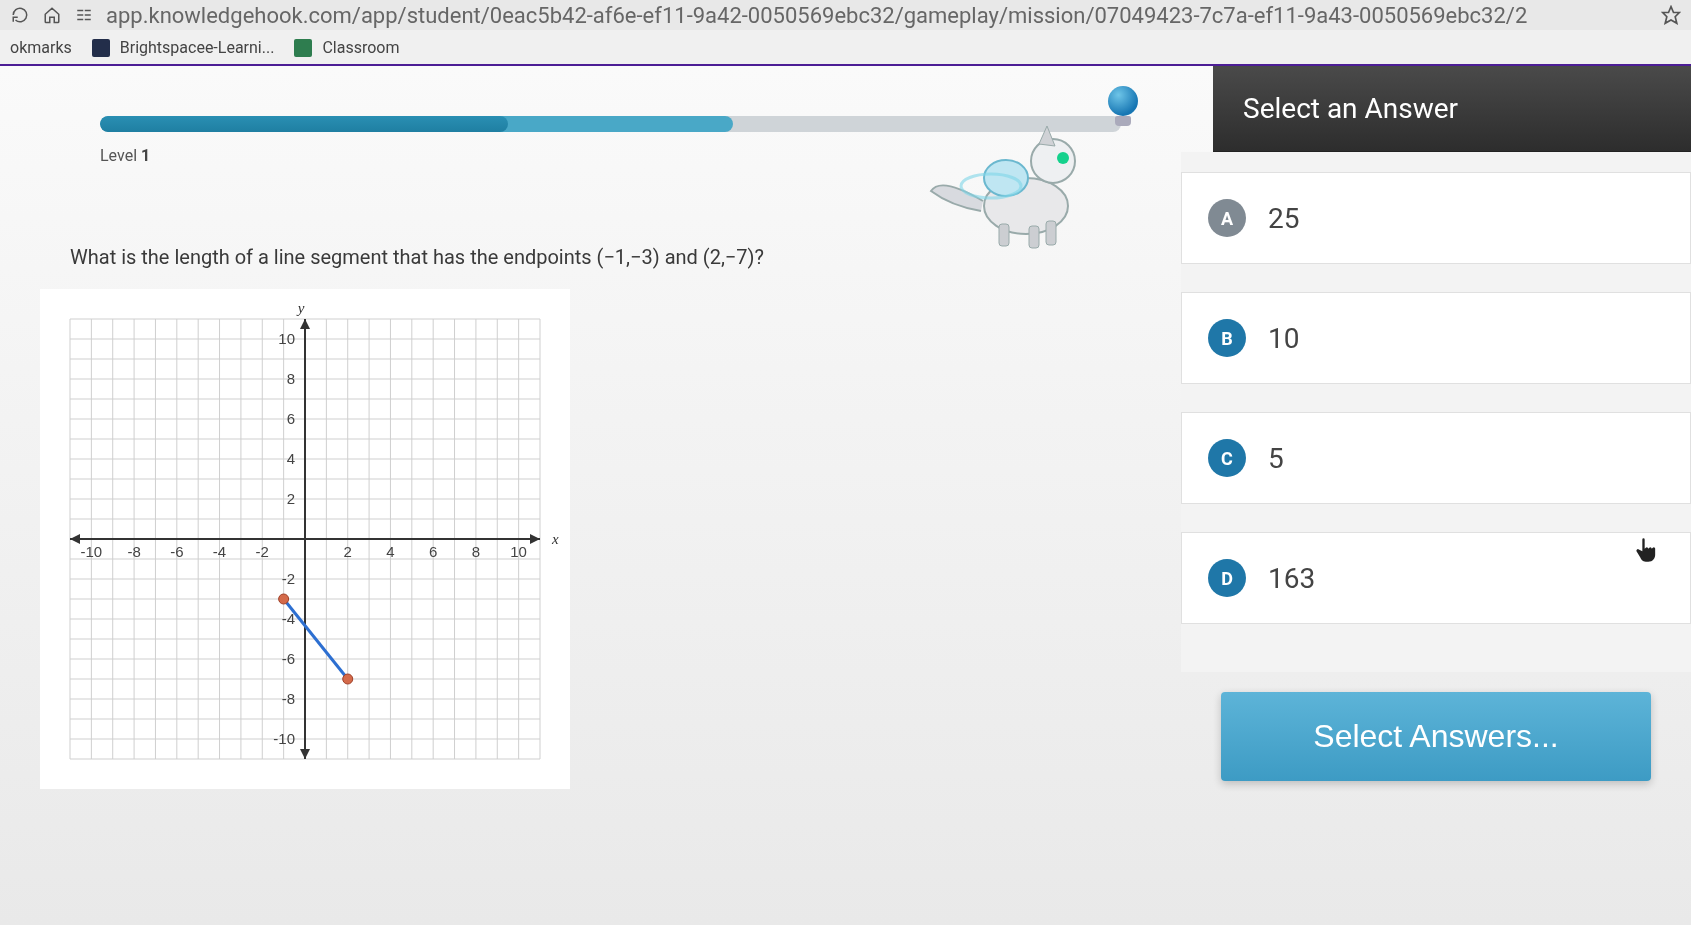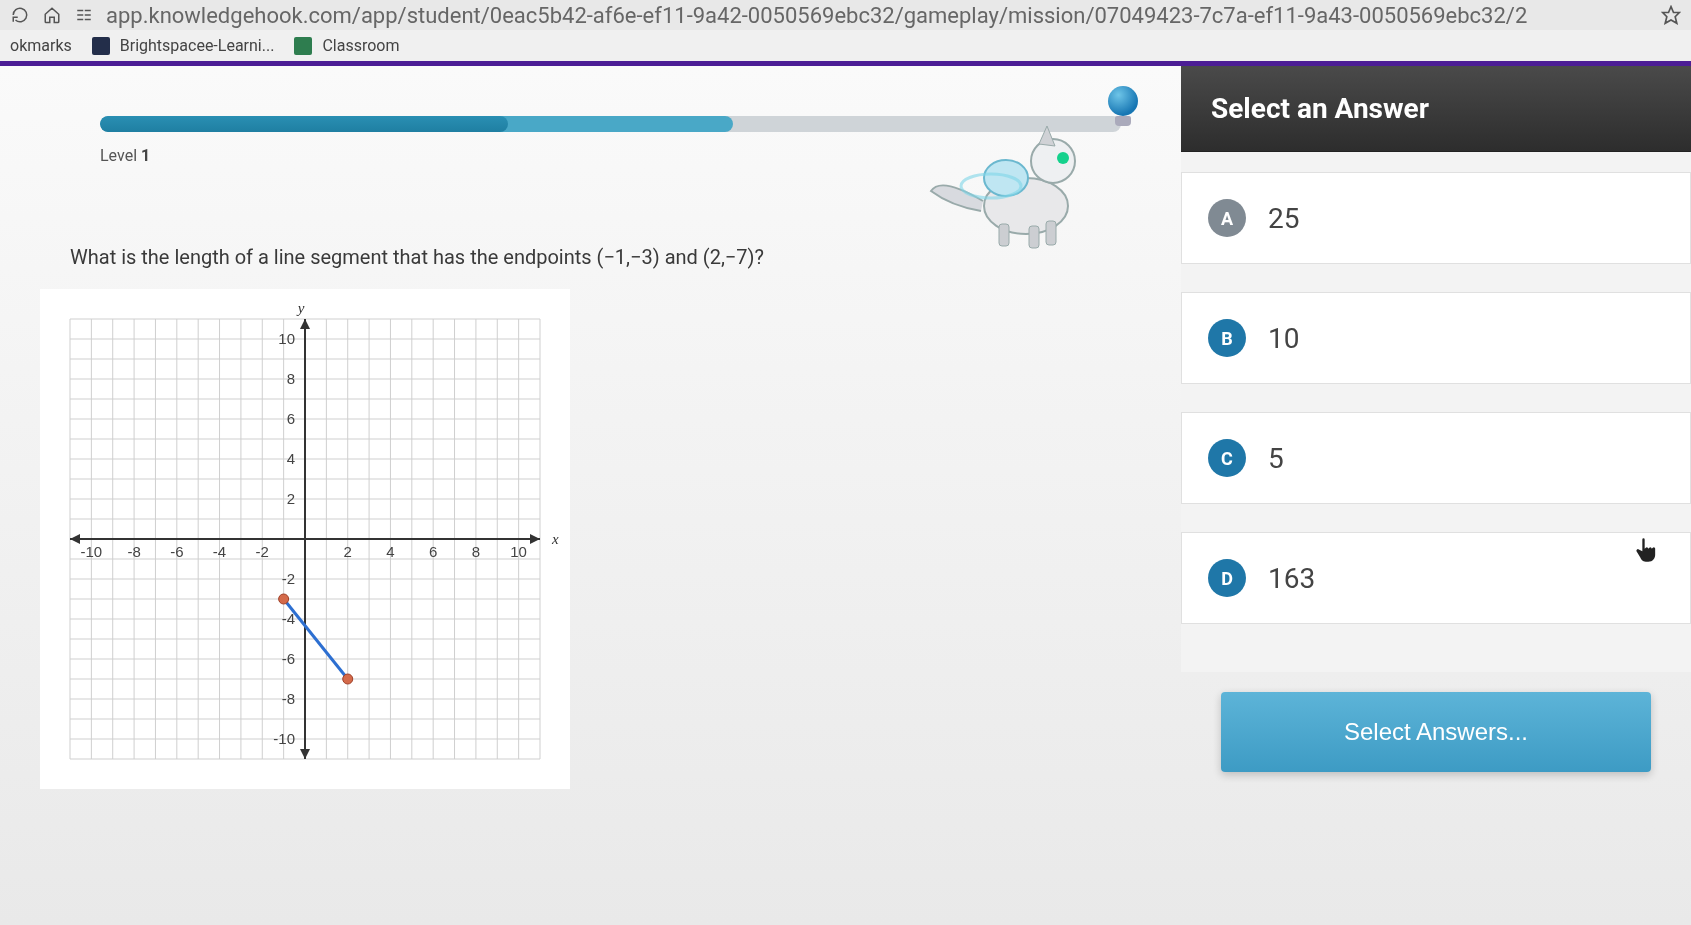--- a/index.html
+++ b/index.html
@@ -22,21 +22,21 @@
 }
 .browser-icon { width: 20px; height: 20px; display:flex; align-items:center; justify-content:center; color:#555;}
 .url { flex: 1; color: #666; font-size: 22px; white-space: nowrap; overflow:hidden;}
 .bookmarks-bar {
   height: 36px;
   display: flex;
   align-items: center;
   padding: 0 10px;
   gap: 20px;
   background: #f0f0f0;
-  border-bottom: 5px solid #4c1d95;
+  border-bottom: 2px solid #4c1d95;
   font-size: 16px;
   color: #444;
 }
 .bookmark-item { display:flex; align-items:flex-end; gap:10px; }
 .bookmark-icon { width:18px; height:18px; background:#2e7d4f; display:inline-block; border-radius:2px;}
 .bookmark-icon.bs { background:#232e4a; }
 .main {
   display: flex;
   height: calc(100% - 66px);
   background: linear-gradient(#fafafa, #e9e9e9);
@@ -103,23 +103,24 @@
   width: 530px;
   height: 500px;
   margin-left: -20px;
   position: relative;
   background: #fff;
 }
 .answer-header {
   background: linear-gradient(#4a4a4a,#2d2d2d);
   color: #fff;
   font-size: 28px;
-  font-weight: 700;
+  font-weight: 400;
   padding: 26px 30px;
   border-bottom: 1px solid #222;
+  margin-left: 32px;
 }
 .answer-list { padding: 20px 0; background:#f3f3f3; }
 .answer-opt {
   display: flex;
   align-items: center;
   gap: 22px;
   padding: 26px 26px;
   background: #fff;
   margin-bottom: 28px;
   border: 1px solid #e0e0e0;
@@ -137,21 +138,21 @@
   font-weight: 700;
 }
 .opt-letter.a { background:#808a93; }
 .select-btn {
   margin: 20px 0 0 40px;
   width: 430px;
   padding: 26px 0;
   text-align: center;
   background: linear-gradient(#5db4d8,#3d9bc4);
   color: #fff;
-  font-size: 24px;
+  font-size: 32px;
   border: none;
   border-radius: 4px;
   cursor: pointer;
   box-shadow: 0 3px 8px rgba(0,0,0,0.2);
 }
 .cursor-hand {
   position:absolute; right:30px; top:470px; font-size:26px; color:#444;
 }
 svg .grid line { stroke:#cfcfcf; stroke-width:1; }
 svg .axis line { stroke:#333; stroke-width:2; }

